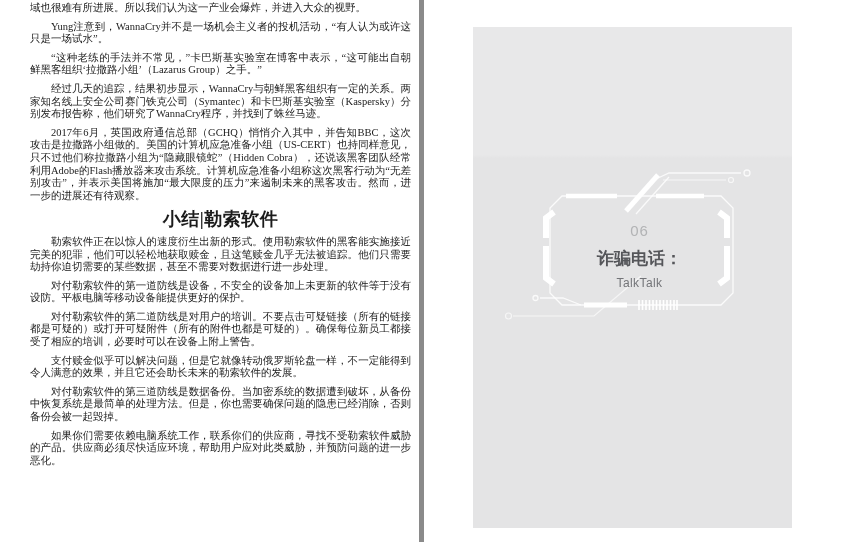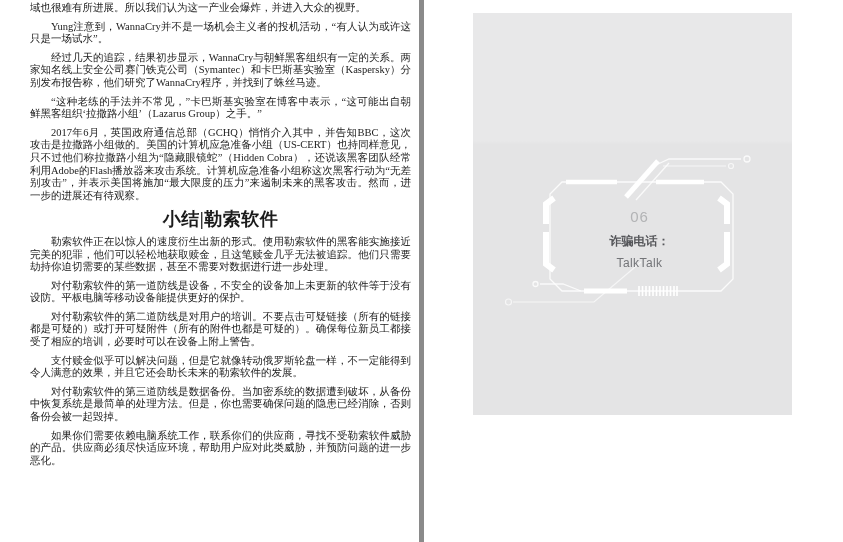--- a/index.html
+++ b/index.html
@@ -33,50 +33,50 @@
     position:absolute; left:419px; top:0; width:5px; height:542px;
     background:#8a8a8a;
   }
 
   
   .page-right {
     position:absolute; left:424px; top:0; width:419px; height:542px;
     background:#ffffff;
   }
   .chapter-panel {
-    position:absolute; left:49px; top:13px; width:319px; height:402px;
+    position:absolute; left:49px; top:27px; width:319px; height:501px;
     background:linear-gradient(to bottom,#e8e8e9 0px,#e8e8e9 128px,#e4e4e5 131px,#e4e4e5 100%);
   }
   .frame { position:absolute; left:0; top:0; width:319px; height:442px; }
   .chapter-text {
     position:absolute; left:0; right:0; top:195px;
     text-align:center; padding-left:14px;
     font-family:"Liberation Sans","DejaVu Sans",sans-serif;
   }
   .chapter-num {
     font-size:15px; color:#b2b3b5; letter-spacing:1px; margin-bottom:8px;
   }
   .chapter-title {
-    font-size:12px; font-weight:700; color:#55565a; margin-bottom:6px;
+    font-size:17px; font-weight:700; color:#55565a; margin-bottom:6px;
   }
   .chapter-subtitle {
     font-size:12px; color:#737478; letter-spacing:0.4px;
   }
 </style>
 </head>
 <body>
 
 <div class="spread">
 
   <div class="page-left">
     <div class="text-col">
       <p class="para no-indent">域也很难有所进展。所以我们认为这一产业会爆炸，并进入大众的视野。</p>
       <p class="para">Yung注意到，WannaCry并不是一场机会主义者的投机活动，“有人认为或许这只是一场试水”。</p>
+      <p class="para">“这种老练的手法并不常见，”卡巴斯基实验室在博客中表示，“这可能出自朝鲜黑客组织‘拉撒路小组’（Lazarus Group）之手。”</p>
       <p class="para">经过几天的追踪，结果初步显示，WannaCry与朝鲜黑客组织有一定的关系。两家知名线上安全公司赛门铁克公司（Symantec）和卡巴斯基实验室（Kaspersky）分别发布报告称，他们研究了WannaCry程序，并找到了蛛丝马迹。</p>
-      <p class="para">“这种老练的手法并不常见，”卡巴斯基实验室在博客中表示，“这可能出自朝鲜黑客组织‘拉撒路小组’（Lazarus Group）之手。”</p>
       <p class="para">2017年6月，英国政府通信总部（GCHQ）悄悄介入其中，并告知BBC，这次攻击是拉撒路小组做的。美国的计算机应急准备小组（US-CERT）也持同样意见，只不过他们称拉撒路小组为“隐藏眼镜蛇”（Hidden Cobra），还说该黑客团队经常利用Adobe的Flash播放器来攻击系统。计算机应急准备小组称这次黑客行动为“无差别攻击”，并表示美国将施加“最大限度的压力”来遏制未来的黑客攻击。然而，进一步的进展还有待观察。</p>
       <h2 class="heading">小结|勒索软件</h2>
       <p class="para">勒索软件正在以惊人的速度衍生出新的形式。使用勒索软件的黑客能实施接近完美的犯罪，他们可以轻松地获取赎金，且这笔赎金几乎无法被追踪。他们只需要劫持你迫切需要的某些数据，甚至不需要对数据进行进一步处理。</p>
       <p class="para">对付勒索软件的第一道防线是设备，不安全的设备加上未更新的软件等于没有设防。平板电脑等移动设备能提供更好的保护。</p>
       <p class="para">对付勒索软件的第二道防线是对用户的培训。不要点击可疑链接（所有的链接都是可疑的）或打开可疑附件（所有的附件也都是可疑的）。确保每位新员工都接受了相应的培训，必要时可以在设备上附上警告。</p>
       <p class="para">支付赎金似乎可以解决问题，但是它就像转动俄罗斯轮盘一样，不一定能得到令人满意的效果，并且它还会助长未来的勒索软件的发展。</p>
       <p class="para">对付勒索软件的第三道防线是数据备份。当加密系统的数据遭到破坏，从备份中恢复系统是最简单的处理方法。但是，你也需要确保问题的隐患已经消除，否则备份会被一起毁掉。</p>
       <p class="para">如果你们需要依赖电脑系统工作，联系你们的供应商，寻找不受勒索软件威胁的产品。供应商必须尽快适应环境，帮助用户应对此类威胁，并预防问题的进一步恶化。</p>
     </div>
   </div>

